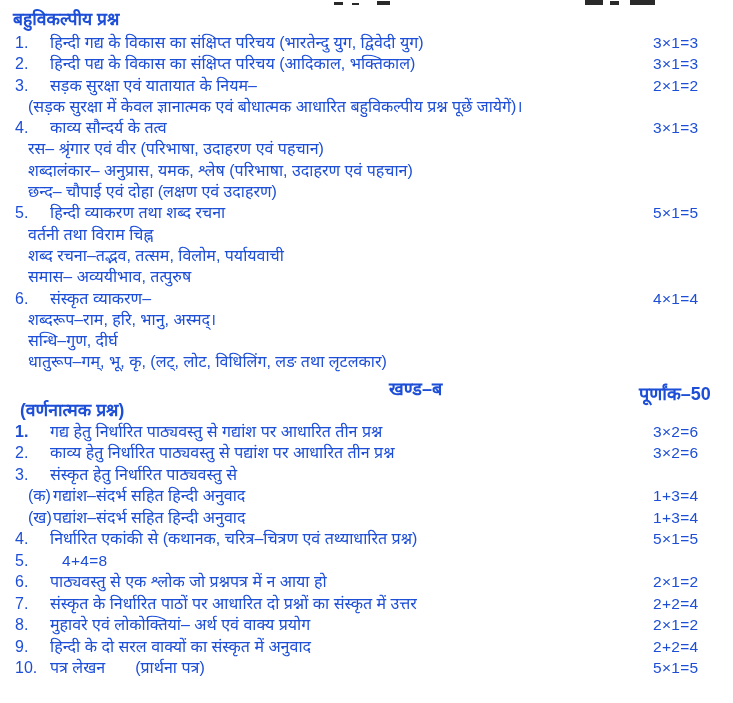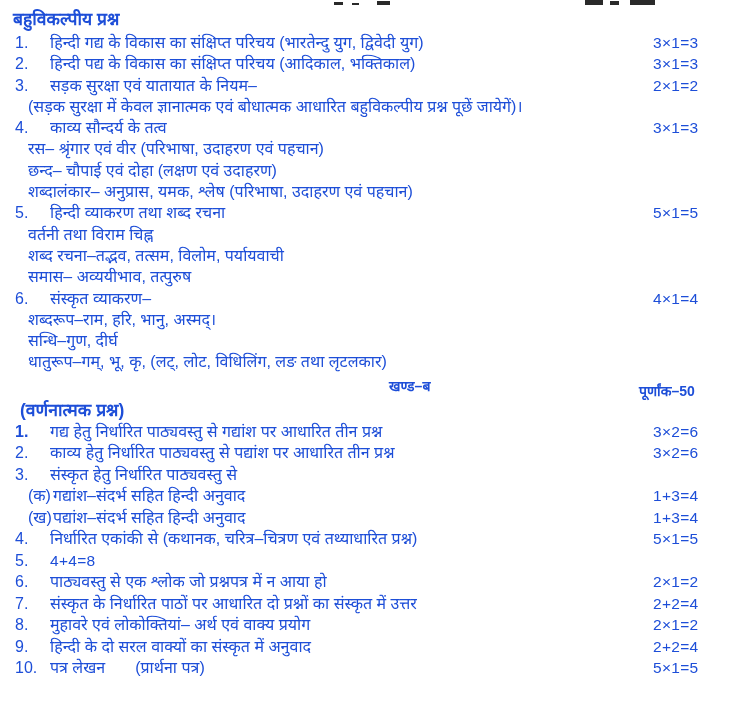--- a/index.html
+++ b/index.html
@@ -21,24 +21,24 @@
   .f6{left:630px;top:0;width:25px;height:5px;}
 
   .sec-a-heading{margin:0 0 0 13px;font-size:17.5px;line-height:25px;font-weight:bold;}
 
   .row{display:flex;align-items:baseline;line-height:21.3px;font-size:16px;}
   #rows-b .row{line-height:21.5px;}
   .num{flex:none;width:35px;padding-left:15px;}
   .row.indent .num{width:25px;padding-left:28px;}
   .row.bold-num .num{font-weight:bold;}
   .main{flex:1 1 auto;display:flex;gap:30px;white-space:nowrap;min-width:0;text-align:center;}
-  .marks{flex:none;width:80px;font-size:15.5px;letter-spacing:.3px;}
+  .marks{flex:none;width:80px;font-size:15.5px;letter-spacing:.3px;margin-left:12px;}
   .subrow{padding-left:28px;line-height:21.3px;font-size:16px;white-space:nowrap;}
 
-  .khand-row{position:relative;height:24px;margin-top:2px;font-weight:bold;font-size:14px;}
+  .khand-row{position:relative;height:24px;margin-top:2px;font-weight:bold;font-size:18px;}
   .khand{position:absolute;left:389px;top:1px;}
   .purnank{position:absolute;left:639px;top:6px;}
   .sec-b-heading{margin:0;padding-left:20px;font-size:17.5px;line-height:22px;font-weight:bold;}
 </style>
 </head>
 <body>
 
 <div class="page">
 
   <div class="fragments">
@@ -85,24 +85,24 @@
     <span class="main">
       <span class="txt">काव्य सौन्दर्य के तत्व</span>
 
     </span>
     <span class="marks">3×1=3</span>
   </div>
       <div class="subrow">
     <span>रस– श्रृंगार एवं वीर (परिभाषा, उदाहरण एवं पहचान)</span>
   </div>
       <div class="subrow">
+    <span>शब्दालंकार– अनुप्रास, यमक, श्लेष (परिभाषा, उदाहरण एवं पहचान)</span>
+  </div>
+      <div class="subrow">
     <span>छन्द– चौपाई एवं दोहा (लक्षण एवं उदाहरण)</span>
-  </div>
-      <div class="subrow">
-    <span>शब्दालंकार– अनुप्रास, यमक, श्लेष (परिभाषा, उदाहरण एवं पहचान)</span>
   </div>
       <div class="row">
     <span class="num">5.</span>
     <span class="main">
       <span class="txt">हिन्दी व्याकरण तथा शब्द रचना</span>
 
     </span>
     <span class="marks">5×1=5</span>
   </div>
       <div class="subrow">

